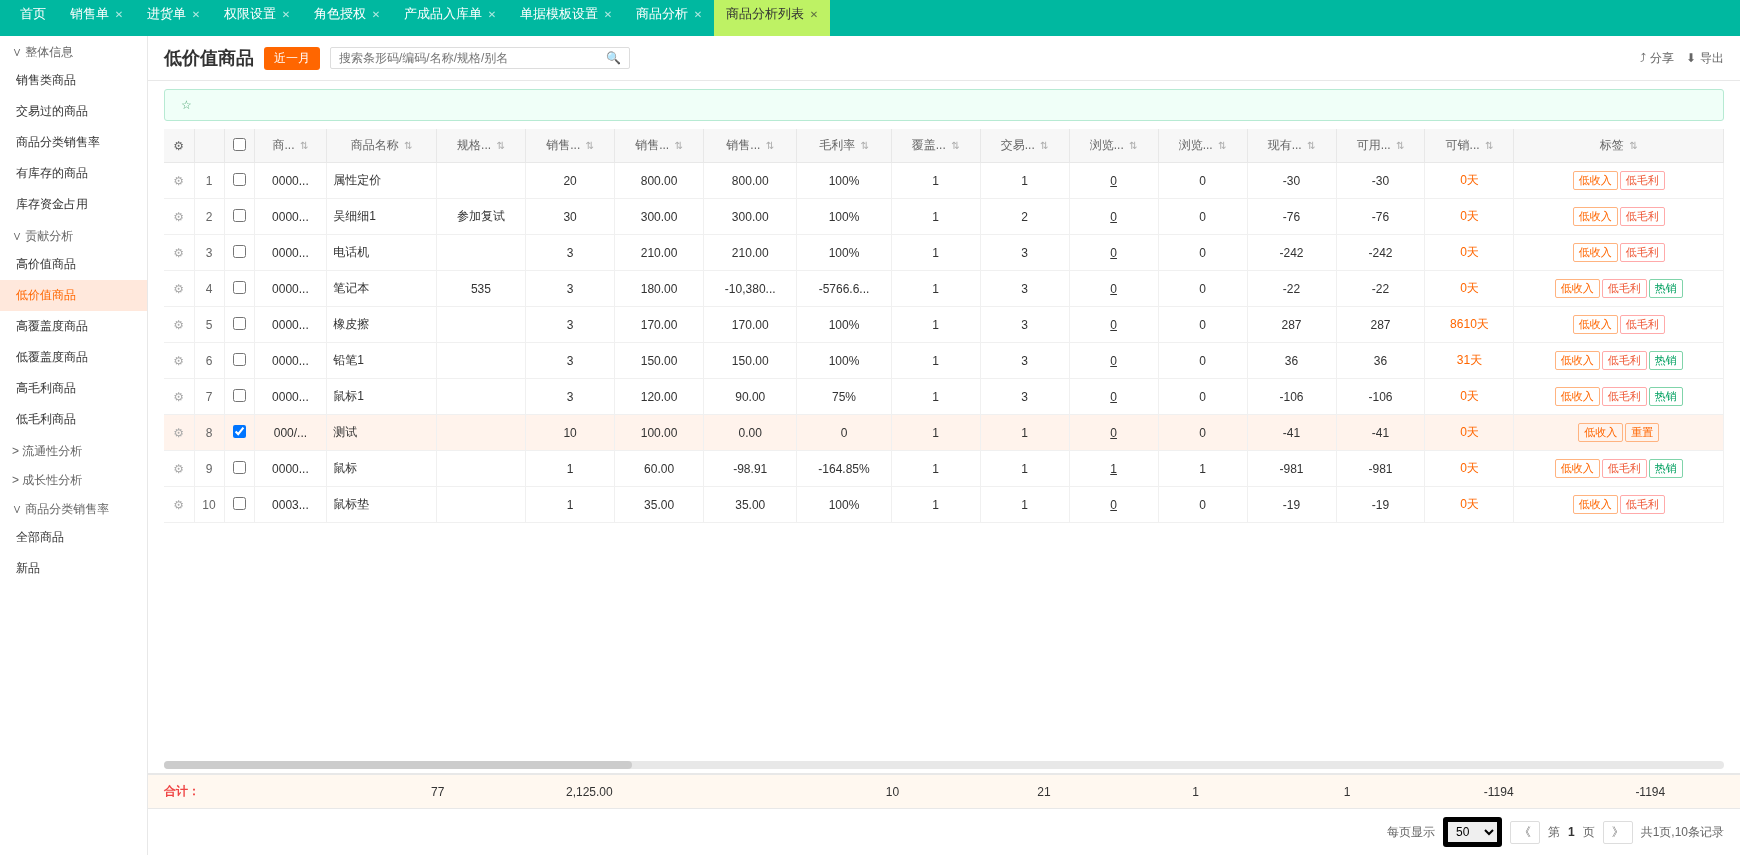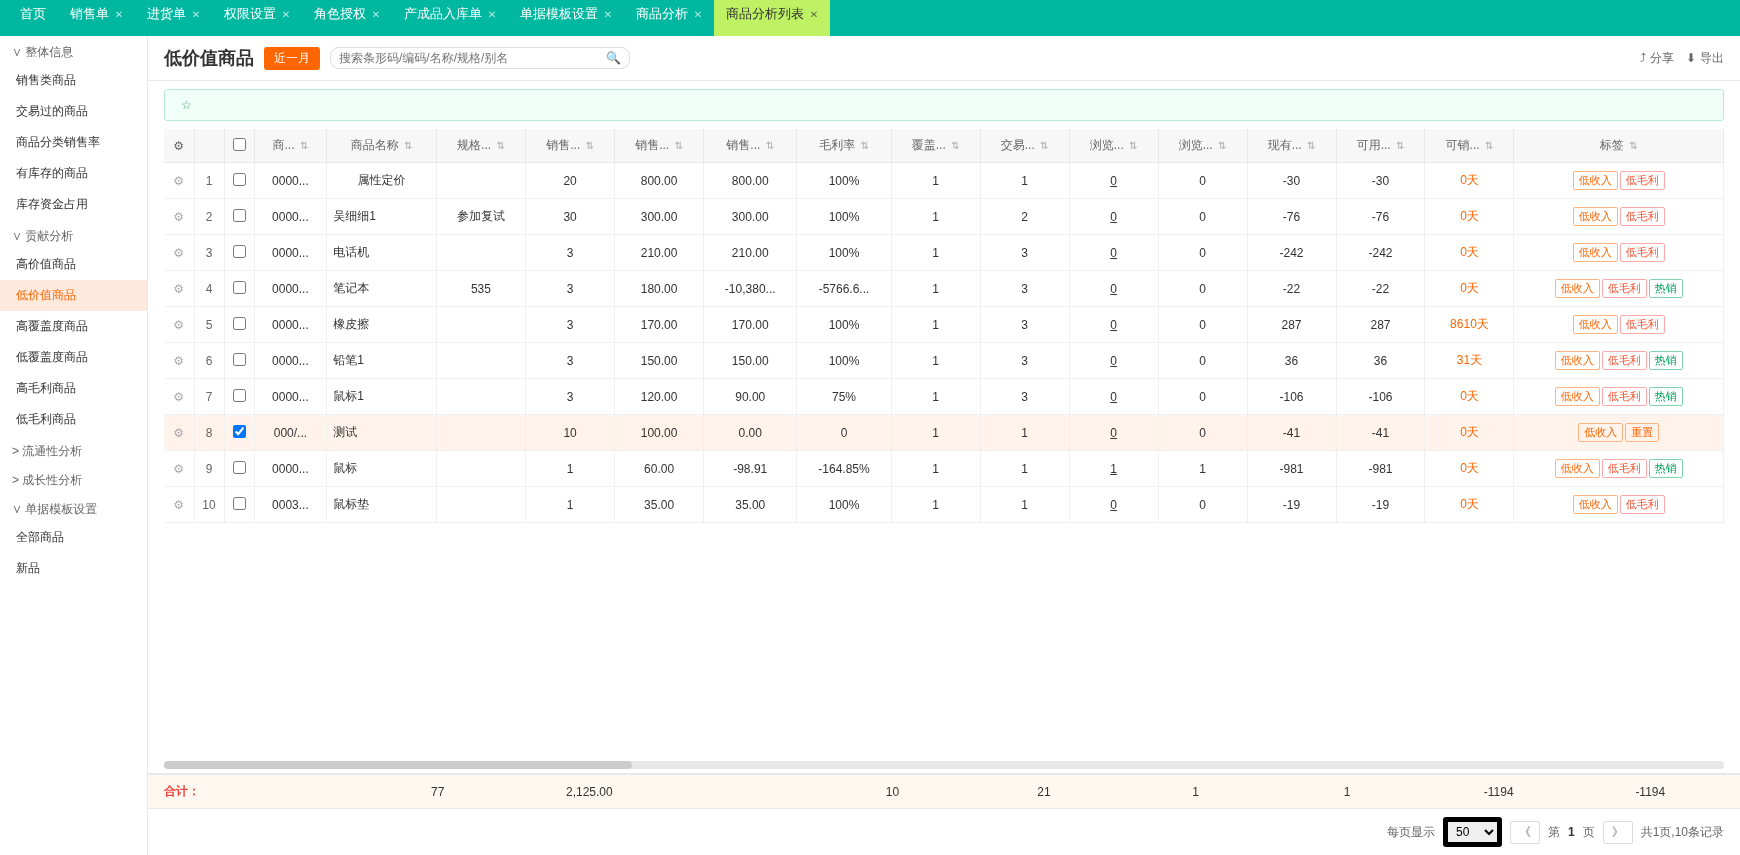--- a/index.html
+++ b/index.html
@@ -83,21 +83,21 @@
       border: none;
       border-radius: 3px;
       padding: 3px 10px;
       cursor: pointer;
       font-size: 12px;
     }
     .search-box {
       display: flex;
       align-items: center;
       border: 1px solid #ddd;
-      border-radius: 9px;
+      border-radius: 2px;
       padding: 3px 8px;
       flex: 1;
       max-width: 300px;
       gap: 19px;
     }
     .search-box input {
       border: none;
       outline: none;
       font-size: 12px;
       width: 100%;
@@ -284,21 +284,21 @@
     <div class="sidebar-item">高价值商品</div>
     <div class="sidebar-item active">低价值商品</div>
     <div class="sidebar-item">高覆盖度商品</div>
     <div class="sidebar-item">低覆盖度商品</div>
     <div class="sidebar-item">高毛利商品</div>
     <div class="sidebar-item">低毛利商品</div>
 
     <div class="sidebar-group-title">&gt; 流通性分析</div>
     <div class="sidebar-group-title">&gt; 成长性分析</div>
 
-    <div class="sidebar-group-title">∨ 单据模板设置</div>
+    <div class="sidebar-group-title">∨ 商品分类销售率</div>
     <div class="sidebar-item">全部商品</div>
     <div class="sidebar-item">新品</div>
   </div>
 
   <div class="content">
 
     <div class="content-header">
       <span class="page-title">低价值商品</span>
       <button class="filter-btn">近一月</button>
       <div class="search-box">
@@ -344,21 +344,21 @@
     <th>可销... <span class="sort-icon">⇅</span></th>
     <th>标签 <span class="sort-icon">⇅</span></th>
   </tr>
         </thead>
         <tbody id="table-body">
         <tr>
       <td style="color:#aaa;">⚙</td>
       <td class="row-num">1</td>
       <td class="checkbox-cell"><input type="checkbox" style=""></td>
       <td>0000...</td>
-      <td style="text-align:center; cursor:pointer;">属性定价</td>
+      <td style="text-align:left; cursor:pointer;">属性定价</td>
       <td></td>
       <td>20</td>
       <td>800.00</td>
       <td>800.00</td>
       <td>100%</td>
       <td>1</td>
       <td>1</td>
       <td><span class="link-underline">0</span></td>
       <td>0</td>
       <td>-30</td>

